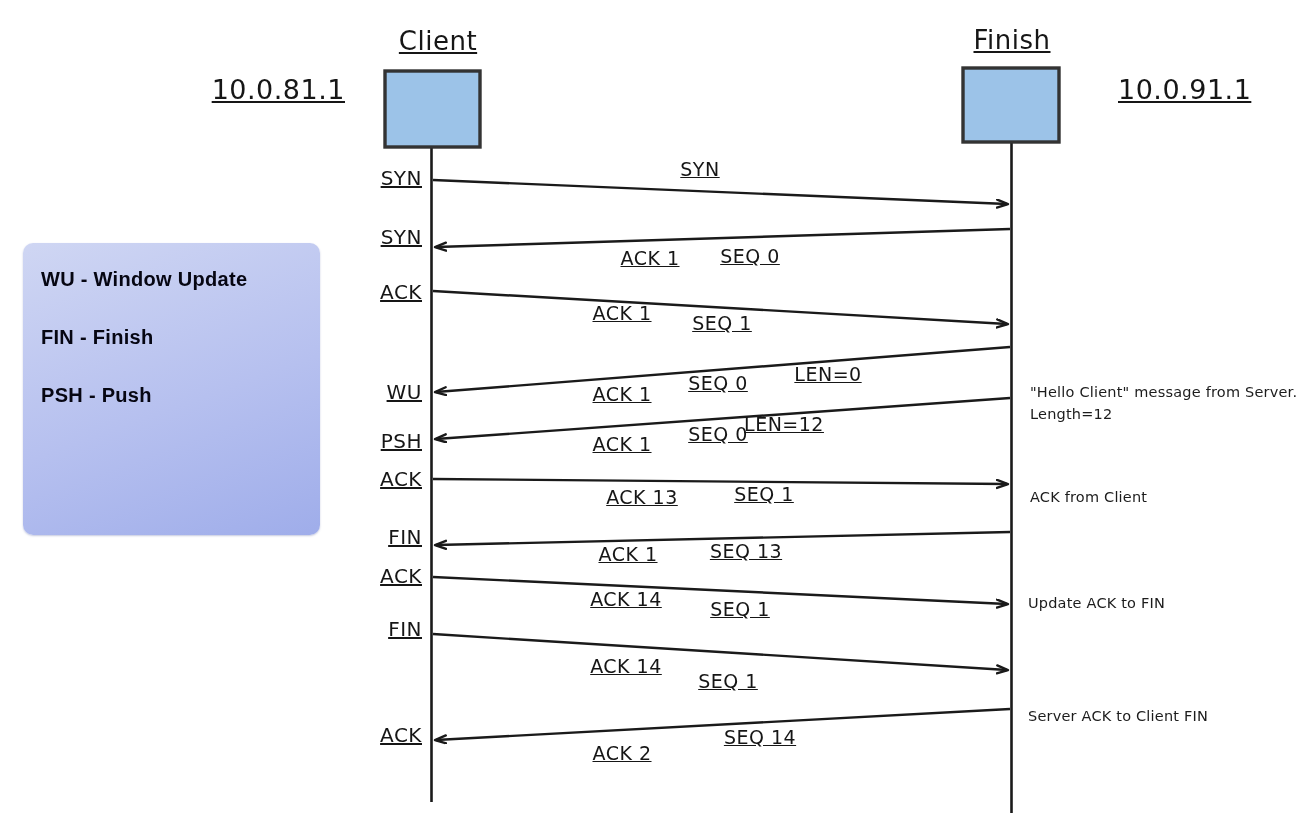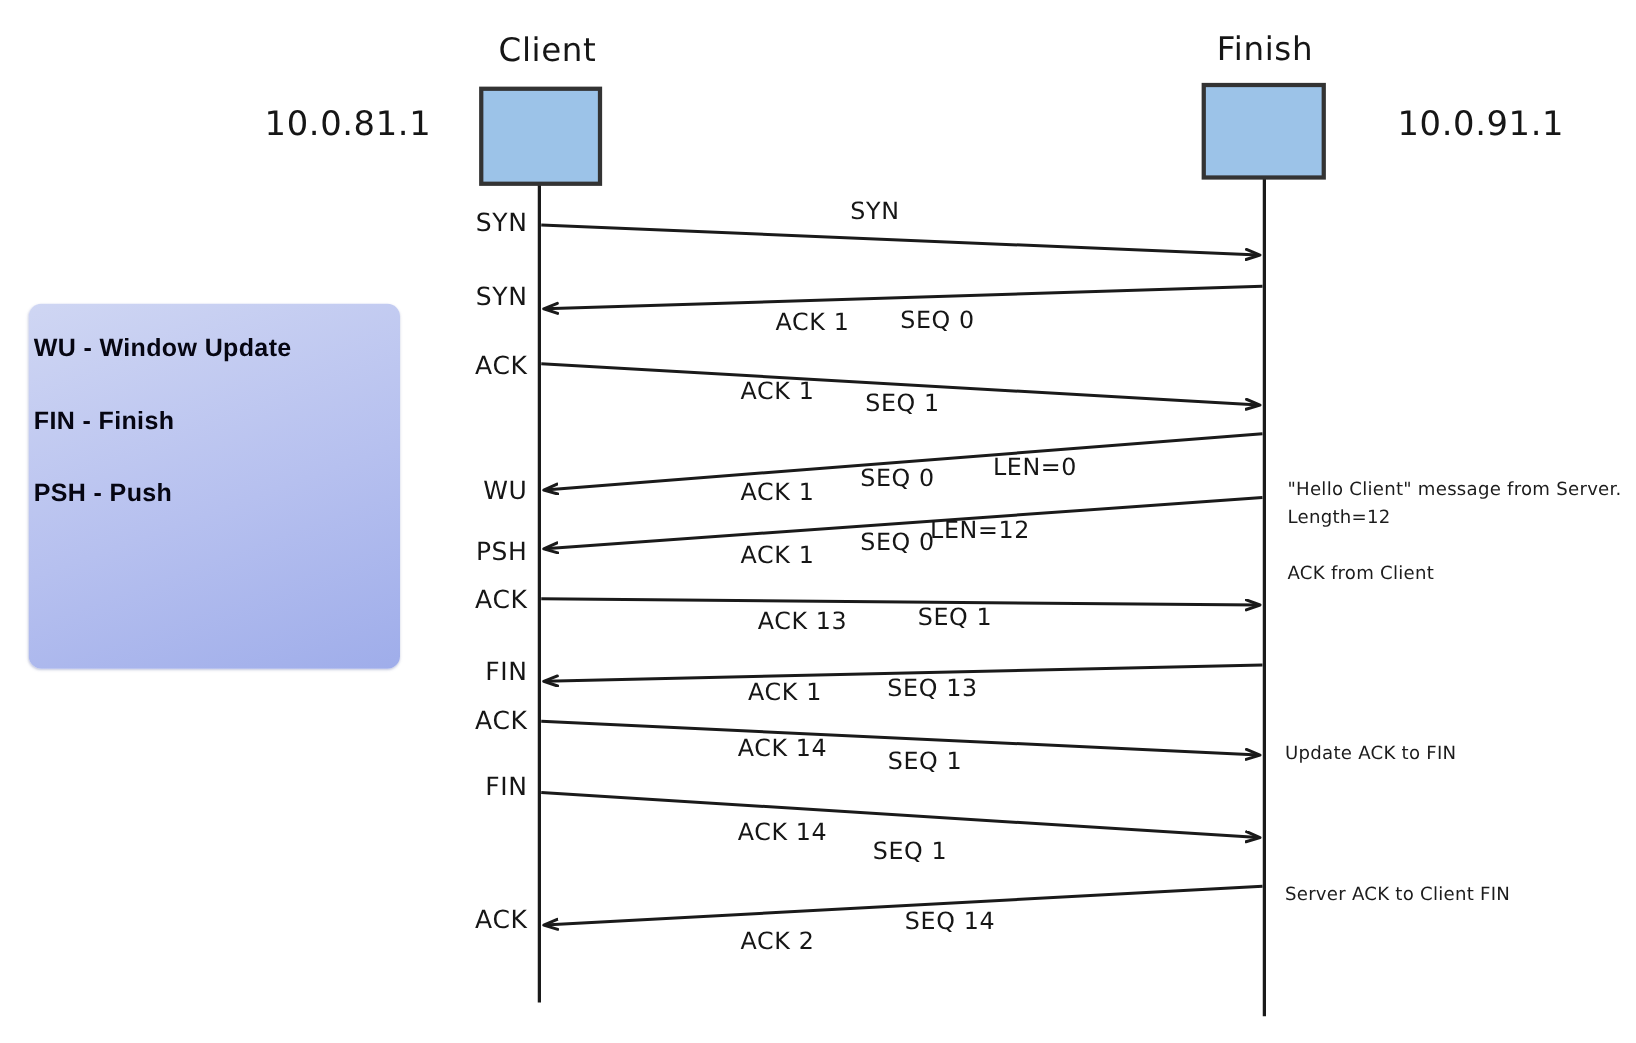--- a/index.html
+++ b/index.html
@@ -10,42 +10,43 @@
     font-family:"DejaVu Sans", sans-serif;
     overflow:hidden;
   }
   .abs{position:absolute;}
   
   .hand{
     color:#161616;
     font-family:"DejaVu Sans", sans-serif;
     letter-spacing:0.5px;
     white-space:nowrap;
+    text-decoration:underline;
   }
   .node-title{font-size:26px;transform:translateX(-50%);}
-  .node-ip{font-size:27px;margin-top:10px;}
+  .node-ip{font-size:27px;}
   .left-label{
     width:70px;text-align:right;font-size:20px;
   }
   .mid-label{
     width:140px;text-align:center;font-size:19px;transform:translateX(-50%);
   }
   .annotation{
     font-size:14.5px;line-height:22px;color:#1c1c1c;
     letter-spacing:0.2px;white-space:nowrap;
   }
   .legend-box{
     left:23px;top:243px;width:297px;height:292px;
     border-radius:10px;
     background:linear-gradient(160deg,#cfd6f3 0%,#b6c0ef 55%,#9fadea 100%);
     box-shadow:0 1px 2px rgba(90,100,160,0.35);
   }
   .legend-item{
     font-size:20px;font-weight:bold;color:#060612;
-    margin:0;padding:0 0 0 4px;
+    margin:0;padding:0 0 0 18px;
     font-family:"Liberation Sans","DejaVu Sans",sans-serif;
     letter-spacing:0.3px;
   }
   .legend-item.li-1{padding-top:25px;}
   .legend-item.li-2{padding-top:35px;}
   .legend-item.li-3{padding-top:35px;}
 </style>
 </head>
 <body>
 
@@ -126,17 +127,17 @@
   <div class="abs hand mid-label" style="left:626px;top:655px">ACK 14</div>
   <div class="abs hand mid-label" style="left:728px;top:670px">SEQ 1</div>
 
   <div class="abs hand mid-label" style="left:622px;top:742px">ACK 2</div>
   <div class="abs hand mid-label" style="left:760px;top:726px">SEQ 14</div>
 
   <div class="abs annotation" style="left:1030px;top:381px">
     <div>"Hello Client" message from Server.</div>
     <div>Length=12</div>
   </div>
-  <div class="abs annotation" style="left:1030px;top:448px">ACK from Client</div>
+  <div class="abs annotation" style="left:1030px;top:486px">ACK from Client</div>
   <div class="abs annotation" style="left:1028px;top:592px">Update ACK to FIN</div>
   <div class="abs annotation" style="left:1028px;top:705px">Server ACK to Client FIN</div>
 
 </div>
 
 </body></html>

